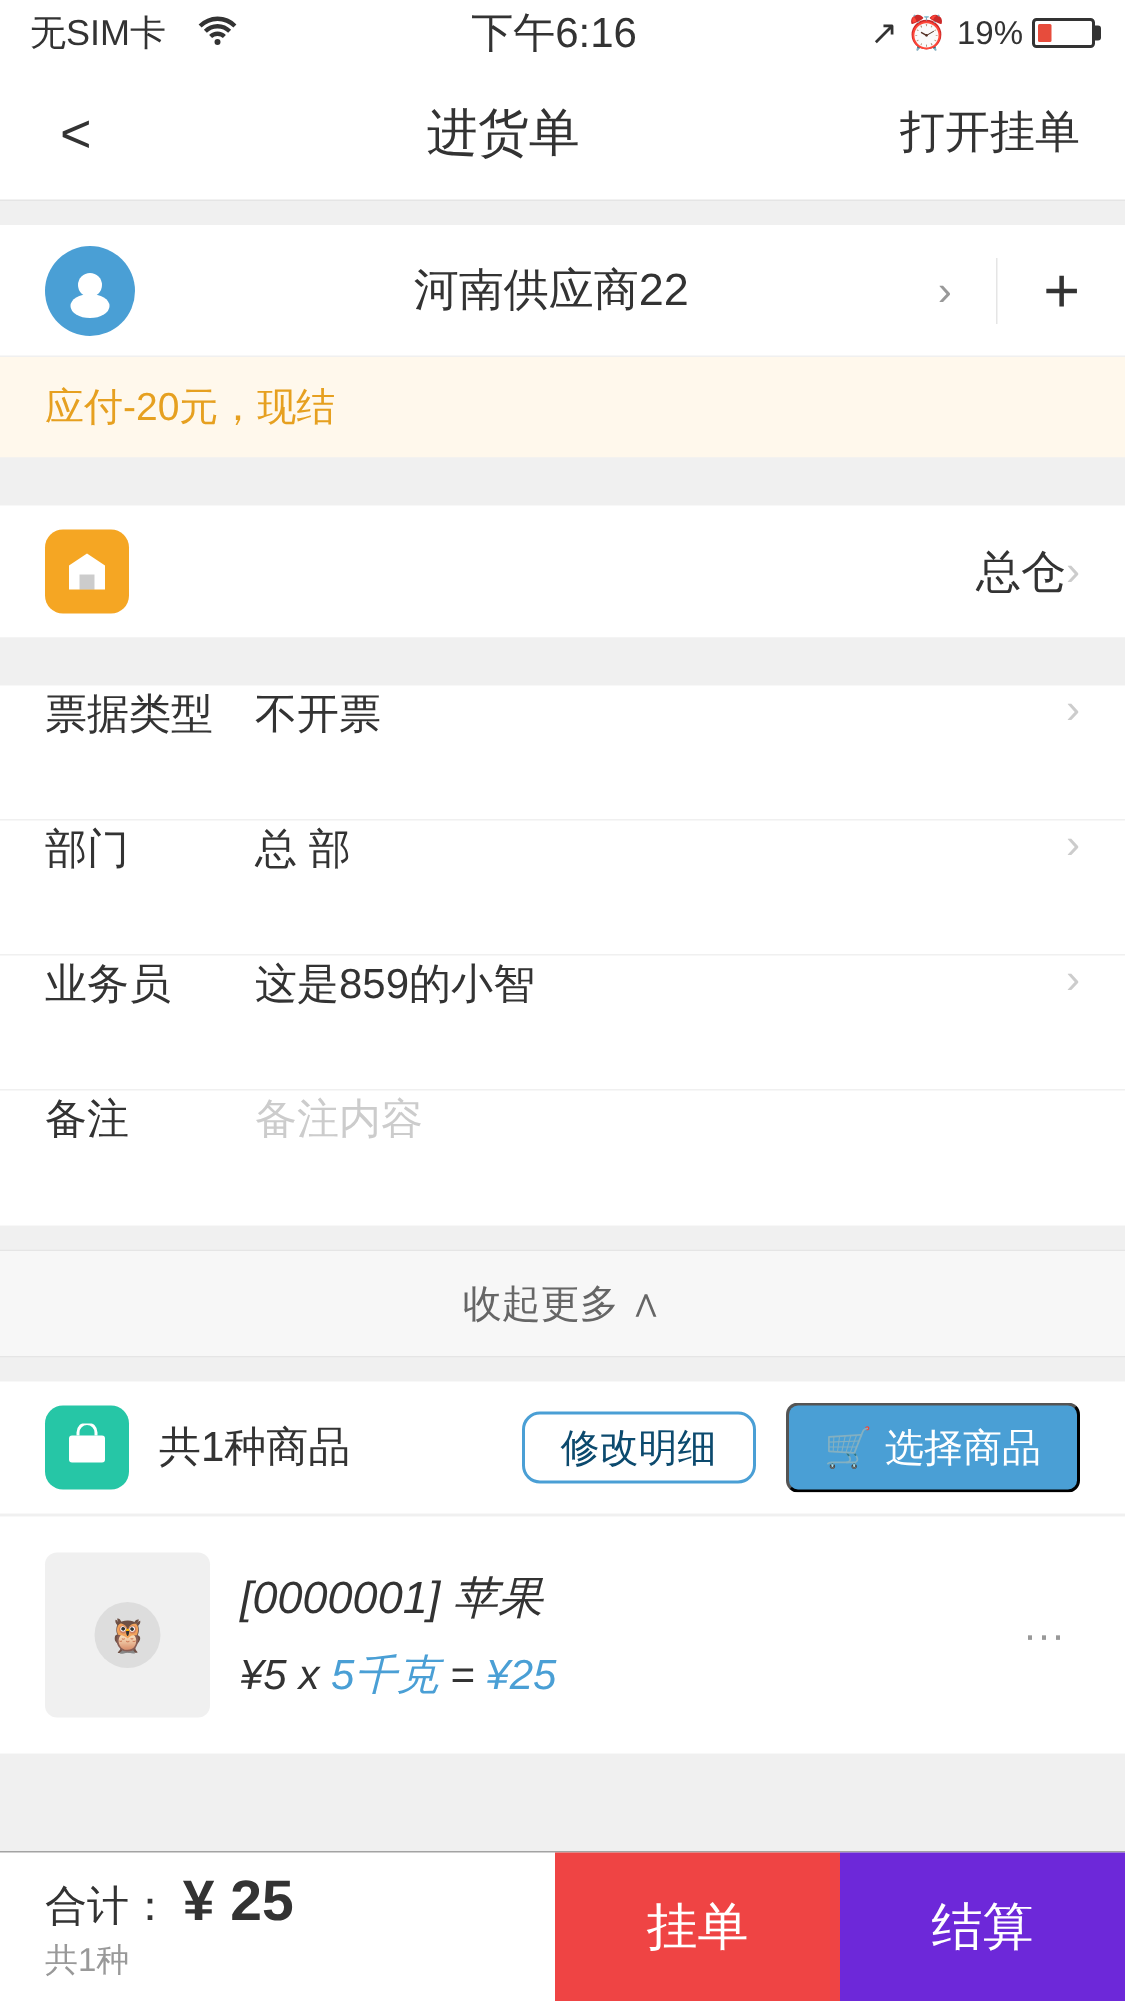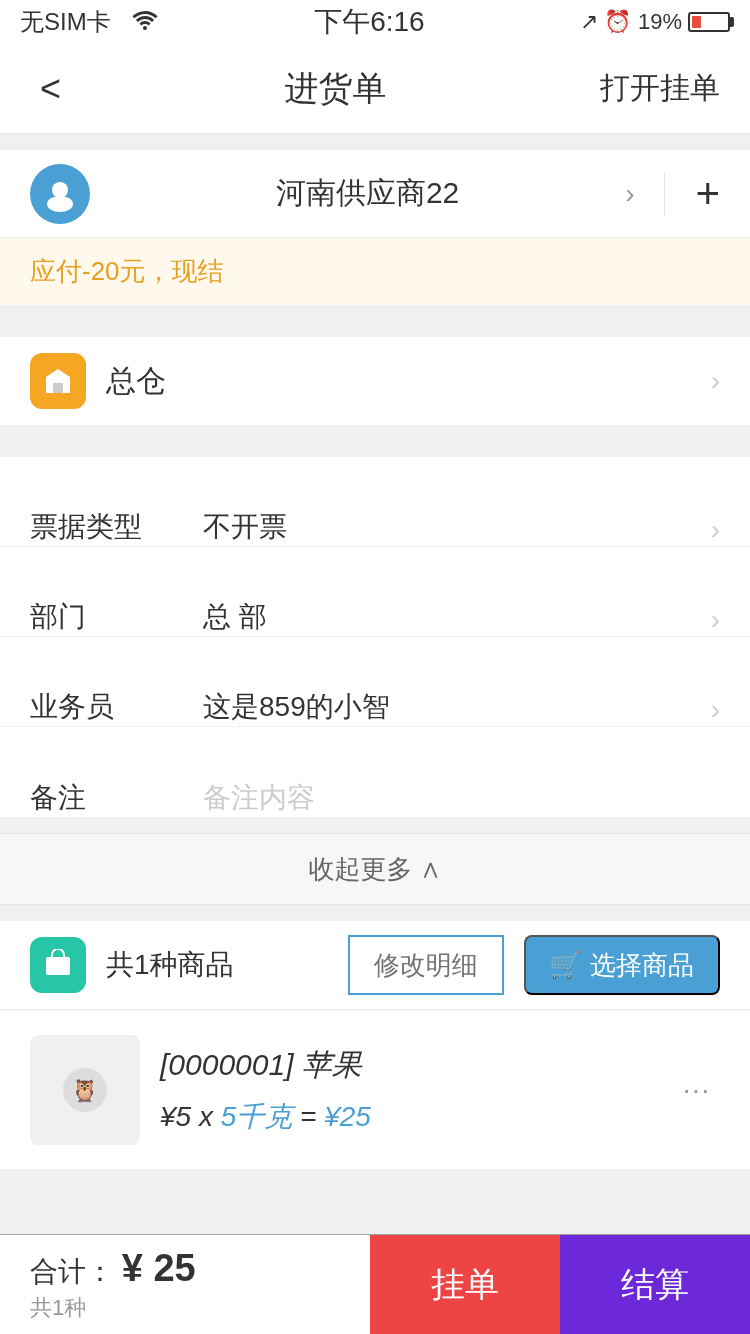--- a/index.html
+++ b/index.html
@@ -144,20 +144,21 @@
     }
 
     
     .warehouse-section {
       background: #fff;
       margin-top: 16px;
       display: flex;
       align-items: center;
       padding: 0 30px;
       height: 88px;
+      text-align: right;
     }
     .warehouse-icon {
       width: 56px;
       height: 56px;
       border-radius: 12px;
       background: #f5a623;
       display: flex;
       align-items: center;
       justify-content: center;
       margin-right: 20px;
@@ -174,26 +175,25 @@
       font-size: 28px;
     }
 
     
     .form-section {
       background: #fff;
       margin-top: 16px;
     }
     .form-row {
       display: flex;
-      align-items: flex-end;
+      align-items: flex-start;
       padding: 0 30px;
       height: 90px;
       border-bottom: 1px solid #f0f0f0;
       cursor: pointer;
-      gap: 33px;
     }
     .form-row:last-child { border-bottom: none; }
     .form-label {
       font-size: 28px;
       color: #333;
       width: 140px;
       flex-shrink: 0;
     }
     .form-value {
       flex: 1;
@@ -244,26 +244,26 @@
       align-items: center;
       justify-content: center;
       flex-shrink: 0;
     }
     .product-count {
       flex: 1;
       font-size: 28px;
       color: #333;
     }
     .btn-outline {
-      height: 60px;
+      height: 48px;
       padding: 0 24px;
       border: 2px solid #4a9fd5;
-      border-radius: 0;
-      background: #fff;
-      color: #737373;
+      border-radius: 12px;
+      background: #fff;
+      color: #0c4a6e;
       font-size: 26px;
       cursor: pointer;
       display: flex;
       align-items: center;
     }
     .btn-filled {
       height: 60px;
       padding: 0 24px;
       border-radius: 8px;
       background: #4a9fd5;

